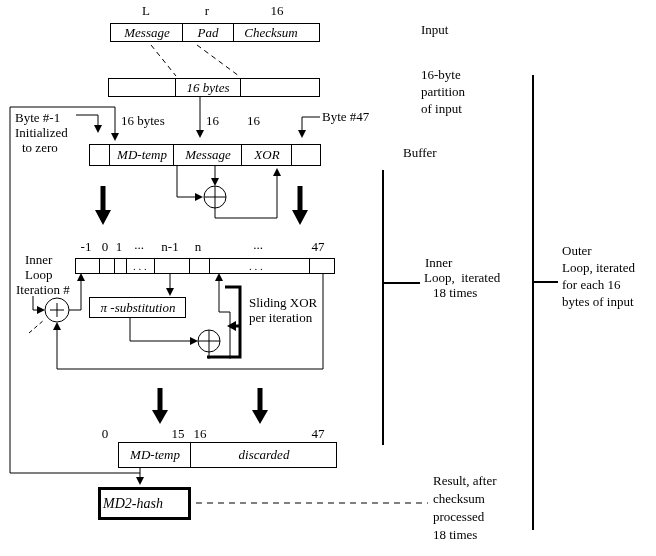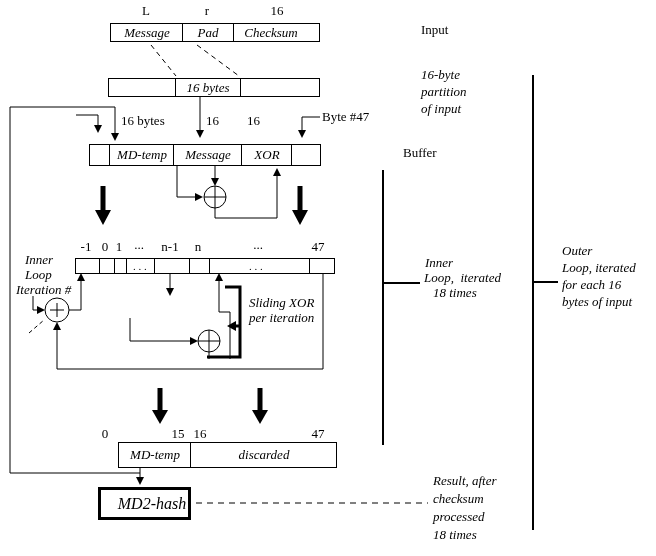--- a/index.html
+++ b/index.html
@@ -6,21 +6,21 @@
   .stage{position:relative;width:656px;height:556px;background:#fff;overflow:hidden;
          font-family:"Liberation Serif",serif;font-size:13px;color:#000;}
   .wires{position:absolute;left:0;top:0;pointer-events:none;}
   .box{position:absolute;border:1px solid #000;background:#fff;box-sizing:border-box;}
   .box--thick{border-width:3px;}
   .vline{position:absolute;top:0;bottom:0;width:1px;background:#000;}
   .cell{position:absolute;top:50%;transform:translate(-50%,-50%);white-space:pre;font-style:italic;}
   .lbl{position:absolute;white-space:pre;}
   .c{transform:translateX(-50%);}
   .cap{position:absolute;}
-  .cap div{white-space:pre;font-style:italic;}
+  .cap div{white-space:pre;}
   .lh15 div{line-height:15px;}
   .lh17 div{line-height:17px;}
   .lh18 div{line-height:18px;}
   .lh20 div{line-height:20px;}
 </style>
 </head>
 <body>
 
 <div class="stage">
 
@@ -41,20 +41,25 @@
     <div class="vline" style="left:66px"></div>
     <div class="vline" style="left:131px"></div>
     <span class="cell" style="left:99px">16 bytes</span>
   </div>
   <div class="cap lh17" style="left:421px;top:66px">
     <div>16-byte</div>
     <div>partition</div>
     <div>of input</div>
   </div>
 
+  <div class="cap lh15" style="left:13px;top:110px">
+    <div style="padding-left:2px">Byte #-1</div>
+    <div style="padding-left:2px">Initialized</div>
+    <div style="padding-left:9px">to zero</div>
+  </div>
 
   <span class="lbl" style="left:121px;top:113px">16 bytes</span>
   <span class="lbl" style="left:206px;top:113px">16</span>
   <span class="lbl" style="left:247px;top:113px">16</span>
   <span class="lbl" style="left:322px;top:109px">Byte #47</span>
 
   <div class="box" style="left:89px;top:144px;width:232px;height:22px">
     <div class="vline" style="left:19px"></div>
     <div class="vline" style="left:83px"></div>
     <div class="vline" style="left:151px"></div>
@@ -85,20 +90,23 @@
     <span class="cell" style="left:64px;font-size:11px">. . .</span>
     <span class="cell" style="left:180px;font-size:11px">. . .</span>
   </div>
 
   <div class="cap lh15" style="left:16px;top:252px">
     <div style="padding-left:9px">Inner</div>
     <div style="padding-left:9px">Loop</div>
     <div>Iteration #</div>
   </div>
 
+  <div class="box" style="left:89px;top:297px;width:97px;height:21px">
+    <span class="cell" style="left:48px">π -substitution</span>
+  </div>
 
   <div class="cap lh15" style="left:249px;top:295px">
     <div>Sliding XOR</div>
     <div>per iteration</div>
   </div>
 
 
   <div class="cap lh15" style="left:424px;top:255px">
     <div style="padding-left:1px">Inner</div>
     <div>Loop,  iterated</div>
@@ -117,21 +125,21 @@
   <span class="lbl c" style="left:200px;top:426px">16</span>
   <span class="lbl c" style="left:318px;top:426px">47</span>
 
   <div class="box" style="left:118px;top:442px;width:219px;height:26px">
     <div class="vline" style="left:71px"></div>
     <span class="cell" style="left:36px">MD-temp</span>
     <span class="cell" style="left:145px">discarded</span>
   </div>
 
   <div class="box box--thick" style="left:98px;top:487px;width:93px;height:33px">
-    <span class="cell" style="left:51px;font-size:16px">MD2-hash</span>
+    <span class="cell" style="left:32px;font-size:14px">MD2-hash</span>
   </div>
   <div class="cap lh18" style="left:433px;top:472px">
     <div>Result, after</div>
     <div>checksum</div>
     <div>processed</div>
     <div>18 times</div>
   </div>
 
   <svg class="wires" width="656" height="556" viewBox="0 0 656 556">
 

